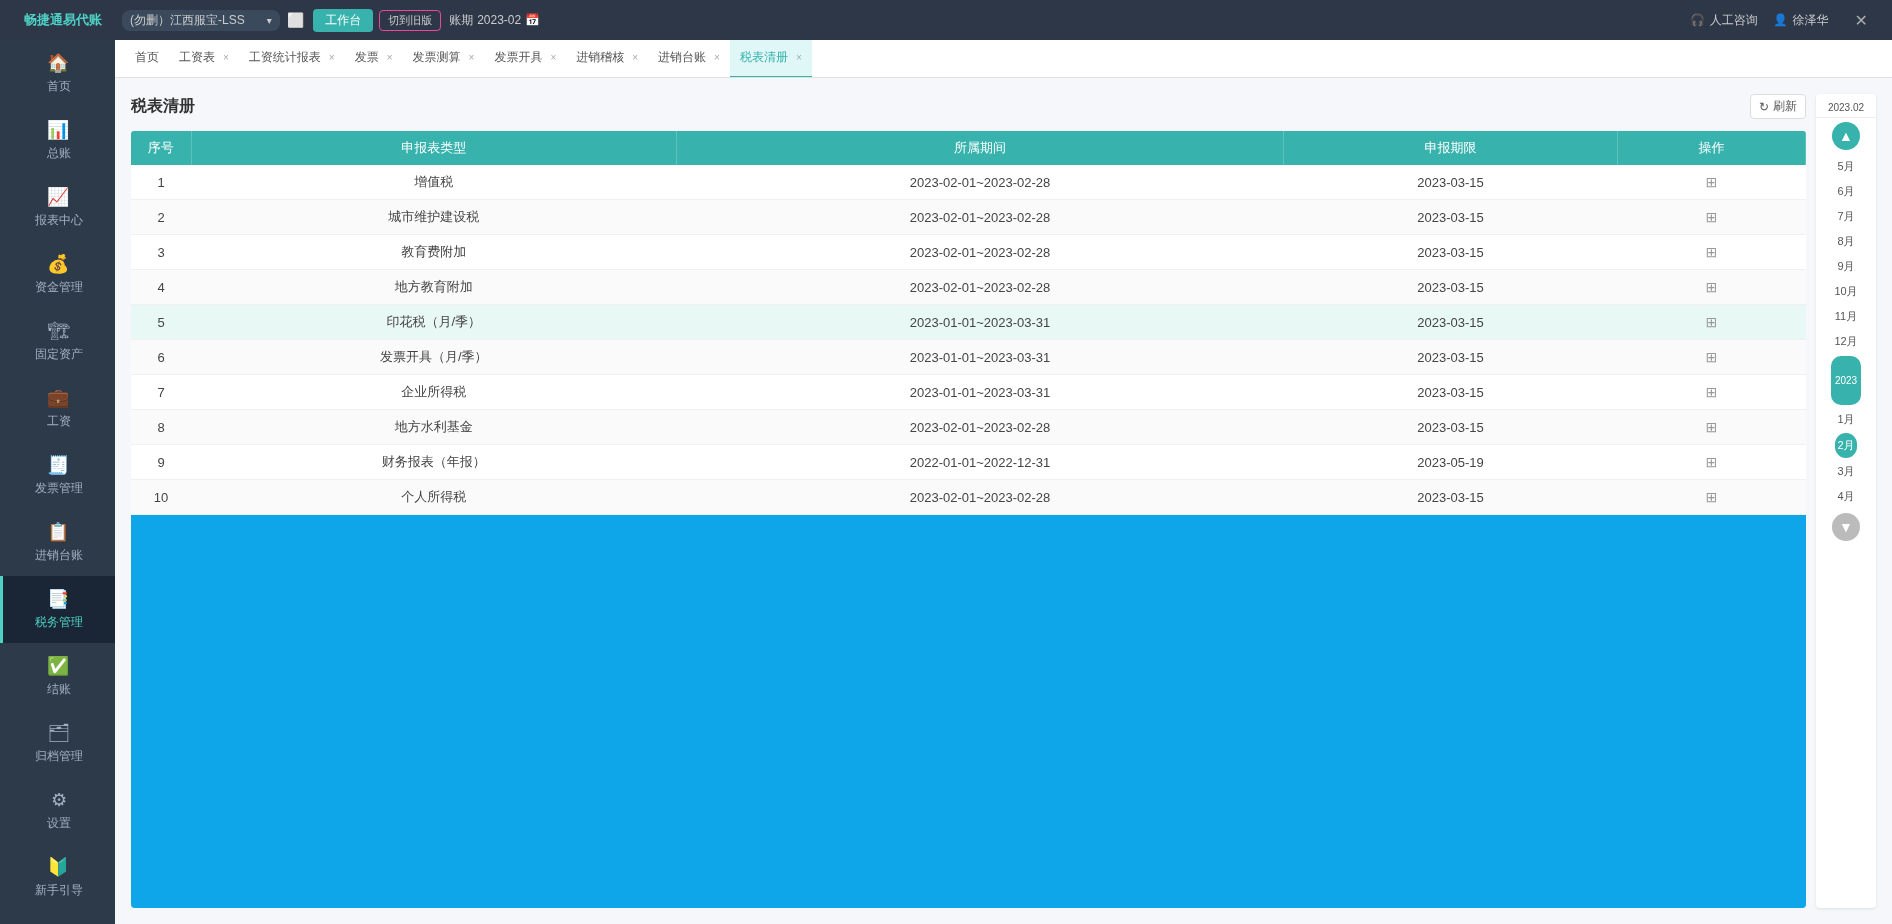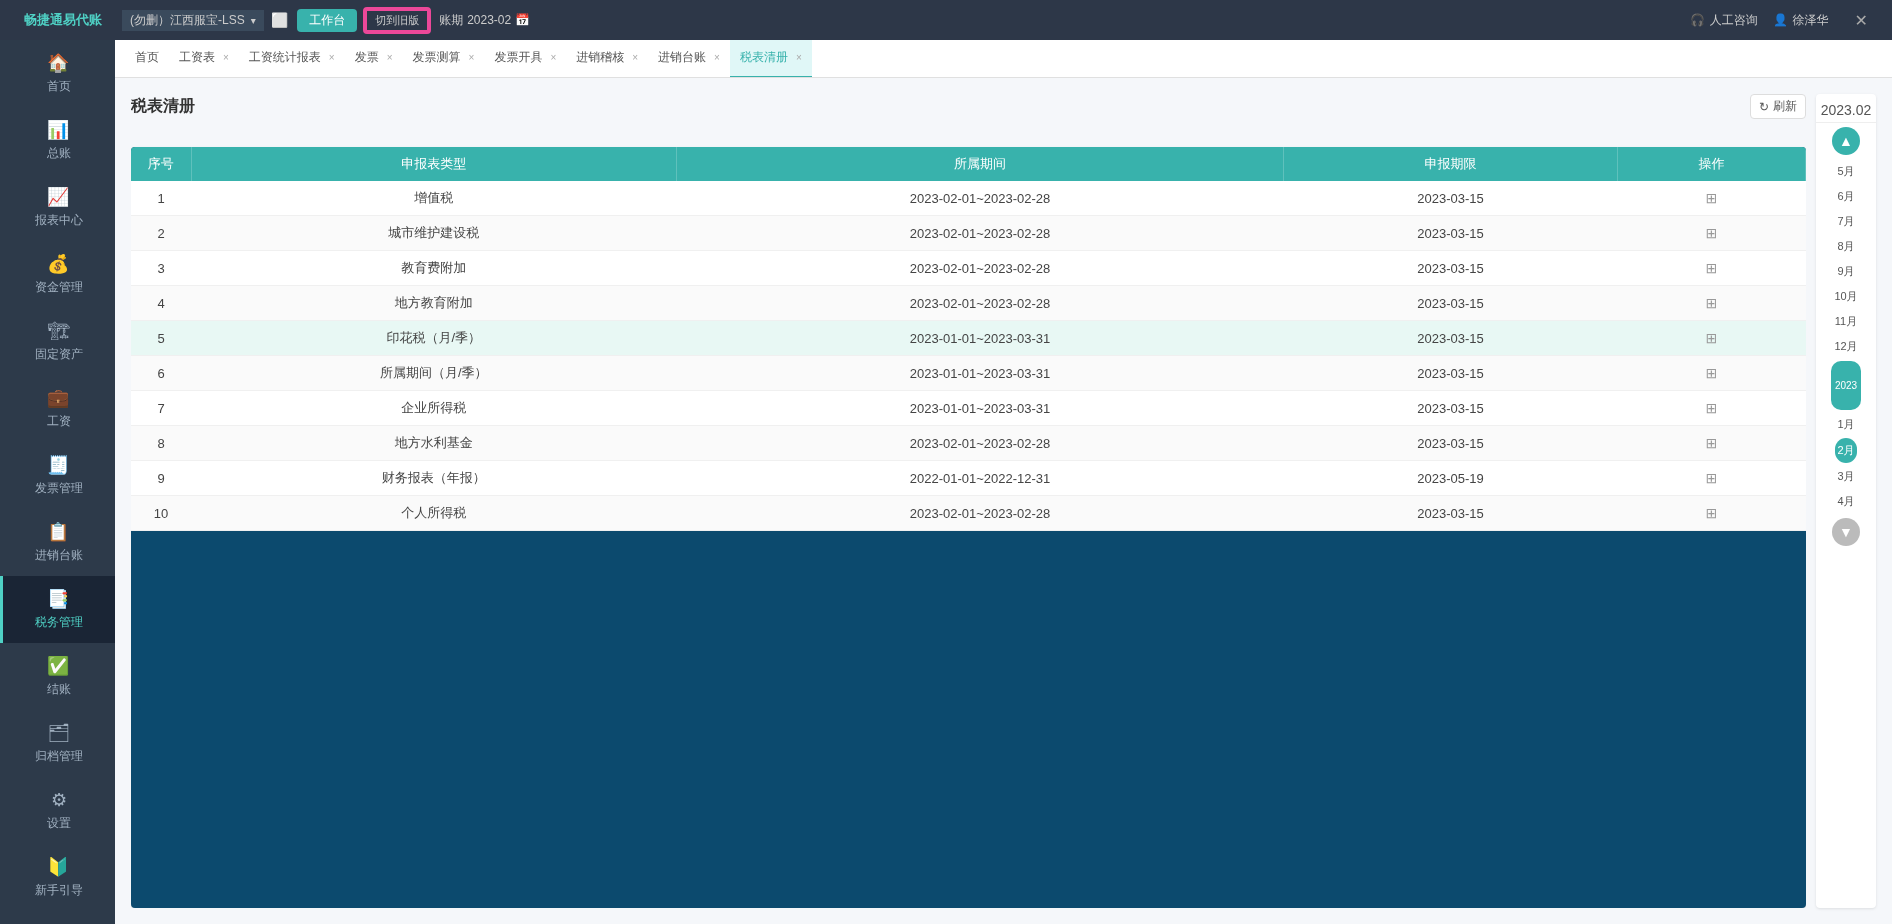--- a/index.html
+++ b/index.html
@@ -20,42 +20,42 @@
       color: #4fd1c5;
       font-weight: bold;
       font-size: 13px;
       margin-right: 20px;
       white-space: nowrap;
     }
     .top-bar .company-selector {
       display: flex;
       align-items: center;
       background: #3a4a5c;
-      border-radius: 0;
+      border-radius: 8px;
       padding: 2px 8px;
       cursor: pointer;
       font-size: 12px;
       color: #ccc;
-      gap: 6px;
+      gap: 22px;
     }
     .top-bar .company-selector .chevron { font-size: 10px; }
     .top-bar .workbench-btn {
       background: #38b2ac;
       color: #fff;
       border: none;
       border-radius: 4px;
       padding: 3px 12px;
       margin-left: 8px;
       cursor: pointer;
       font-size: 12px;
     }
     .top-bar .switch-btn {
       background: transparent;
       color: #ccc;
-      border: 4px solid #ec4899;
+      border: 1px solid #ec4899;
       border-radius: 4px;
       padding: 2px 8px;
       margin-left: 6px;
       cursor: pointer;
       font-size: 11px;
     }
     .top-bar .period {
       margin-left: 8px;
       color: #ccc;
       font-size: 12px;
@@ -187,24 +187,23 @@
       border: 1px solid #ddd;
       border-radius: 4px;
       padding: 3px 8px;
       background: #fff;
     }
 
     
     .table-container {
       flex: 1;
       overflow: auto;
-      background: #0c4a6e;
+      background: #0ea5e9;
       border-radius: 4px;
       box-shadow: 0 1px 3px rgba(0,0,0,0.1);
-      margin-top: 16px;
     }
     table {
       width: 100%;
       border-collapse: collapse;
       font-size: 13px;
     }
     table thead tr th {
       background: #38b2ac;
       color: #fff;
       padding: 8px 12px;
@@ -236,21 +235,21 @@
       border-radius: 4px;
       box-shadow: 0 1px 3px rgba(0,0,0,0.1);
       display: flex;
       flex-direction: column;
       align-items: center;
       padding: 4px 0;
       overflow-y: auto;
       flex-shrink: 0;
     }
     .date-nav-header {
-      font-size: 14px;
+      font-size: 10px;
       color: #555;
       padding: 4px 2px;
       text-align: center;
       border-bottom: 1px solid #eee;
       width: 100%;
       text-align: center;
     }
     .date-nav-up {
       width: 28px;
       height: 28px;
@@ -490,21 +489,21 @@
     </tr>
                 <tr class="highlight">
       <td>5</td>
       <td>印花税（月/季）</td>
       <td>2023-01-01~2023-03-31</td>
       <td>2023-03-15</td>
       <td><span class="action-icon">⊞</span></td>
     </tr>
                 <tr>
       <td>6</td>
-      <td>所属期间（月/季）</td>
+      <td>发票开具（月/季）</td>
       <td>2023-01-01~2023-03-31</td>
       <td>2023-03-15</td>
       <td><span class="action-icon">⊞</span></td>
     </tr>
                 <tr>
       <td>7</td>
       <td>企业所得税</td>
       <td>2023-01-01~2023-03-31</td>
       <td>2023-03-15</td>
       <td><span class="action-icon">⊞</span></td>

